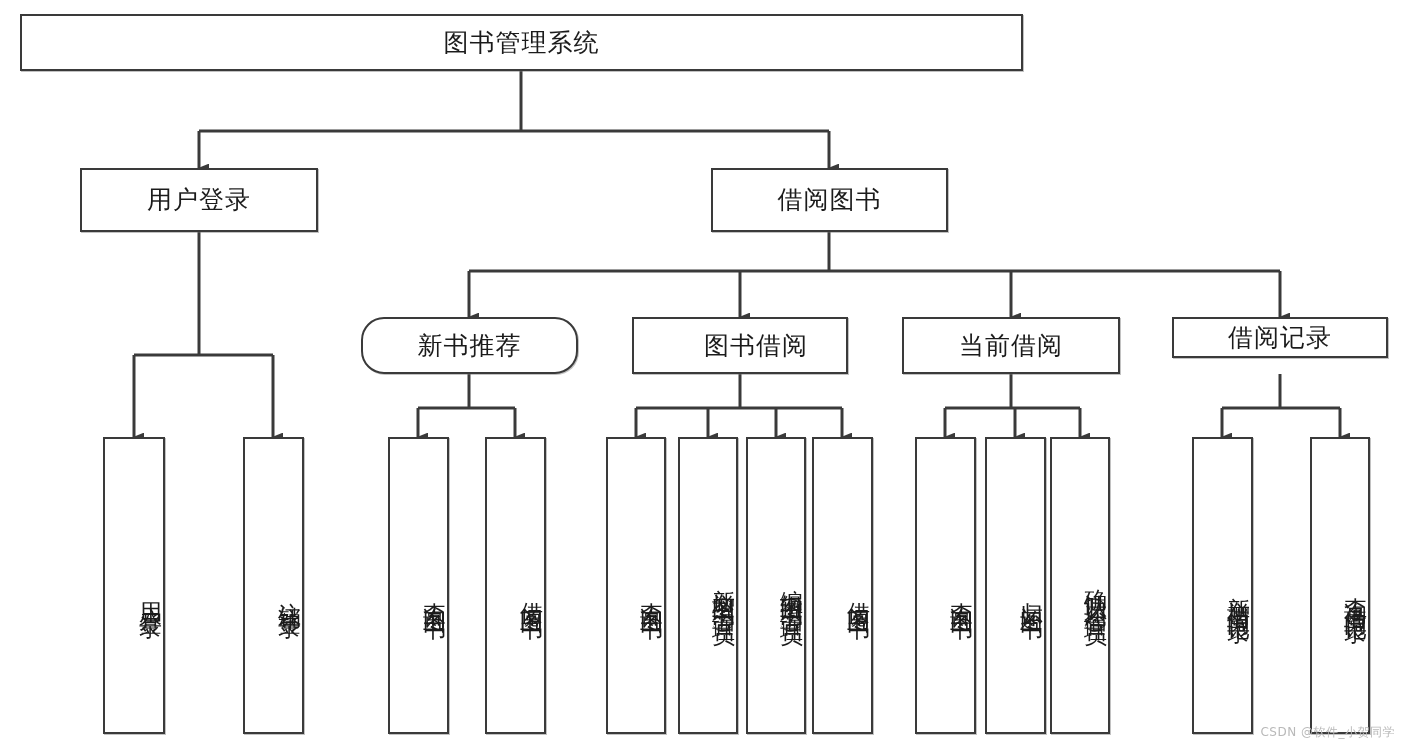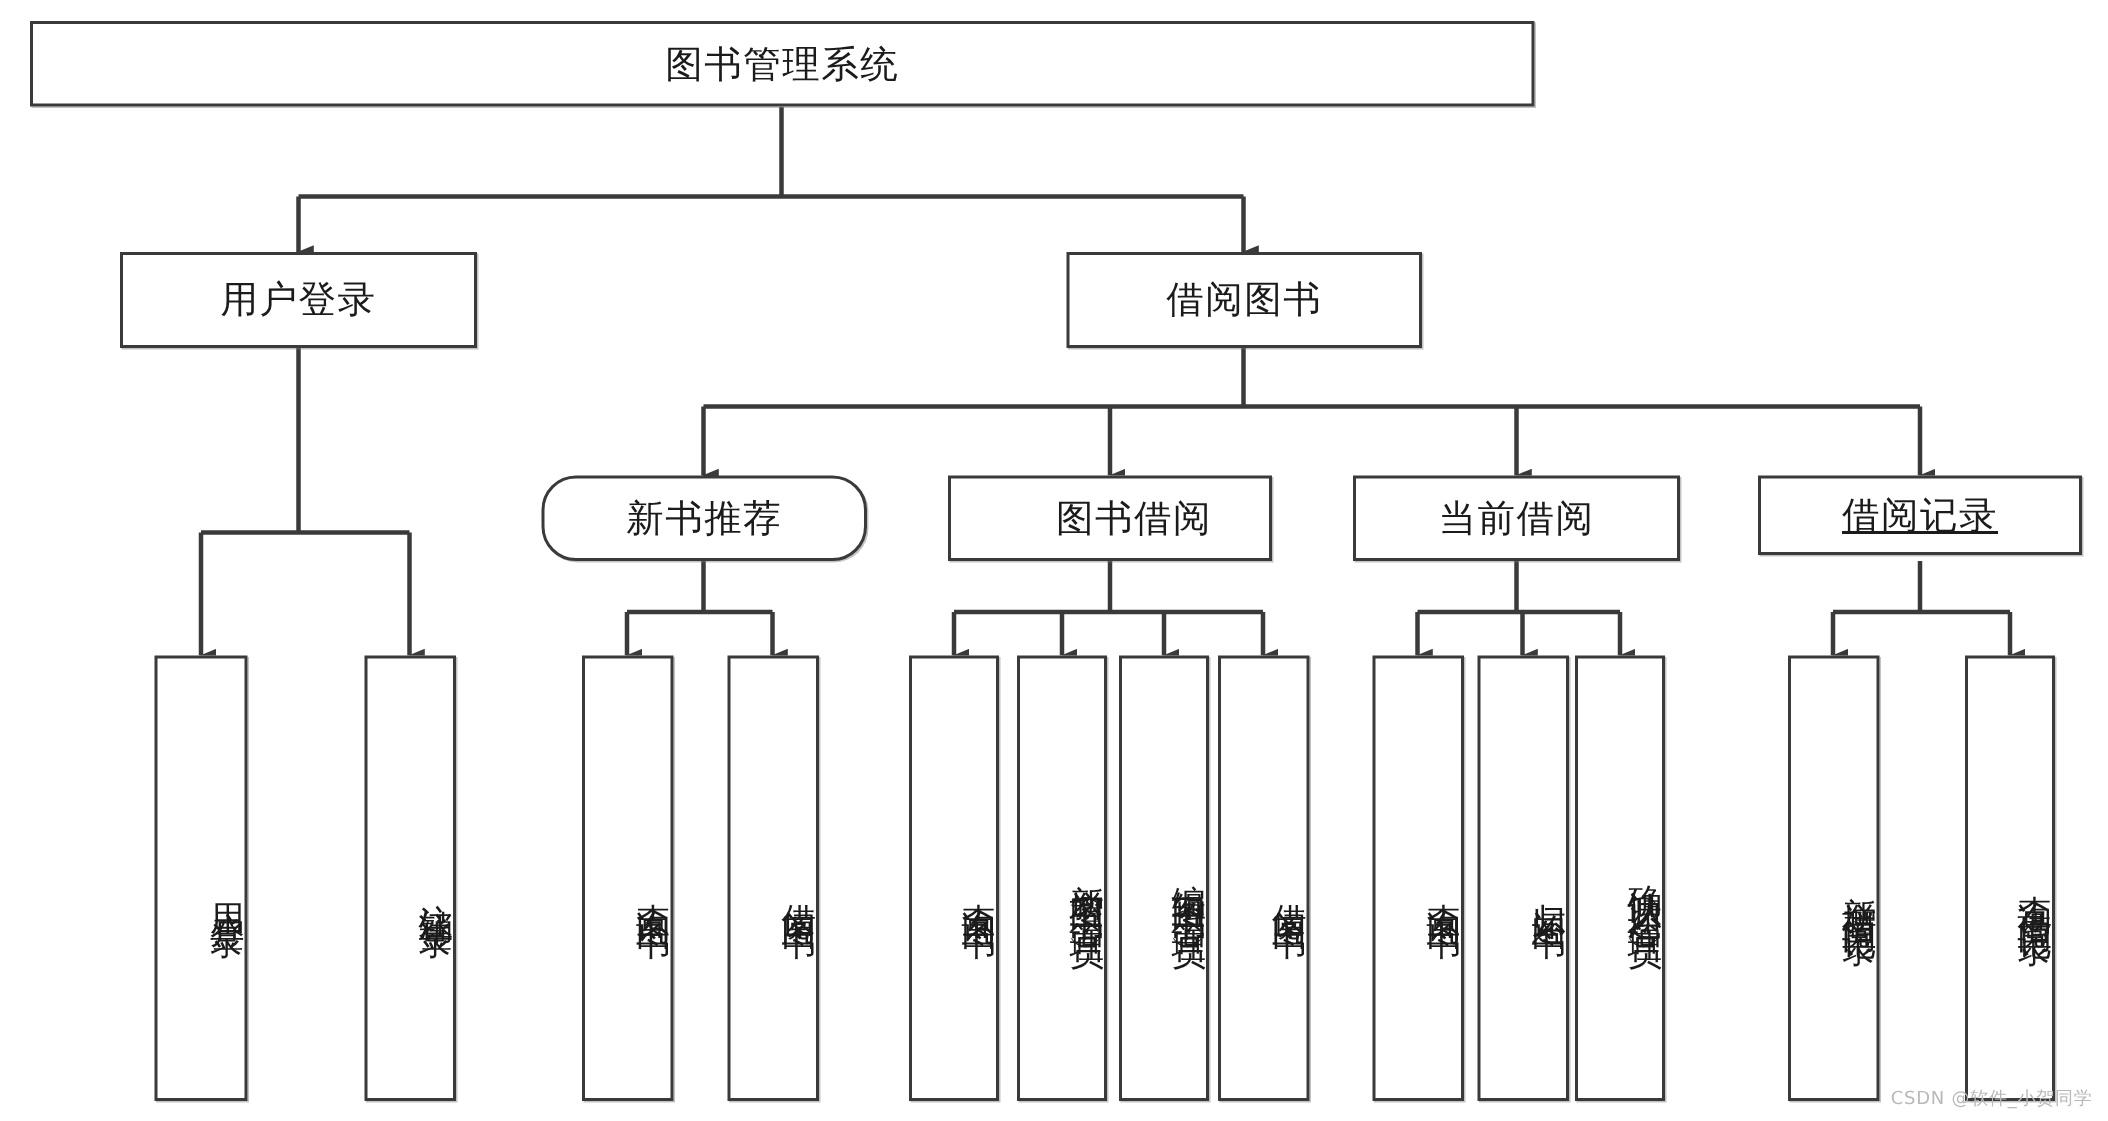--- a/index.html
+++ b/index.html
@@ -128,21 +128,21 @@
       </div>
       <div class="node-box horizontal" style="left: 361px; top: 317px; width: 217px; height: 57px; border-radius: 23px;">
         <span class="node-label">新书推荐</span>
       </div>
       <div class="node-box horizontal" style="left: 632px; top: 317px; width: 216px; height: 57px; padding-left: 32px;">
         <span class="node-label">图书借阅</span>
       </div>
       <div class="node-box horizontal" style="left: 902px; top: 317px; width: 218px; height: 57px;">
         <span class="node-label">当前借阅</span>
       </div>
-      <div class="node-box horizontal" style="left: 1172px; top: 317px; width: 216px; height: 53px; text-decoration: underline;">
+      <div class="node-box horizontal" style="left: 1172px; top: 317px; width: 216px; height: 41px;">
         <span class="node-label">借阅记录</span>
       </div>
       <div class="node-box vertical" style="left: 103px; top: 437px; width: 62px; height: 297px;">
         <span class="node-label">用户登录</span>
       </div>
       <div class="node-box vertical" style="left: 243px; top: 437px; width: 61px; height: 297px;">
         <span class="node-label">注销登录</span>
       </div>
       <div class="node-box vertical" style="left: 388px; top: 437px; width: 61px; height: 297px;">
         <span class="node-label">查询图书</span>

